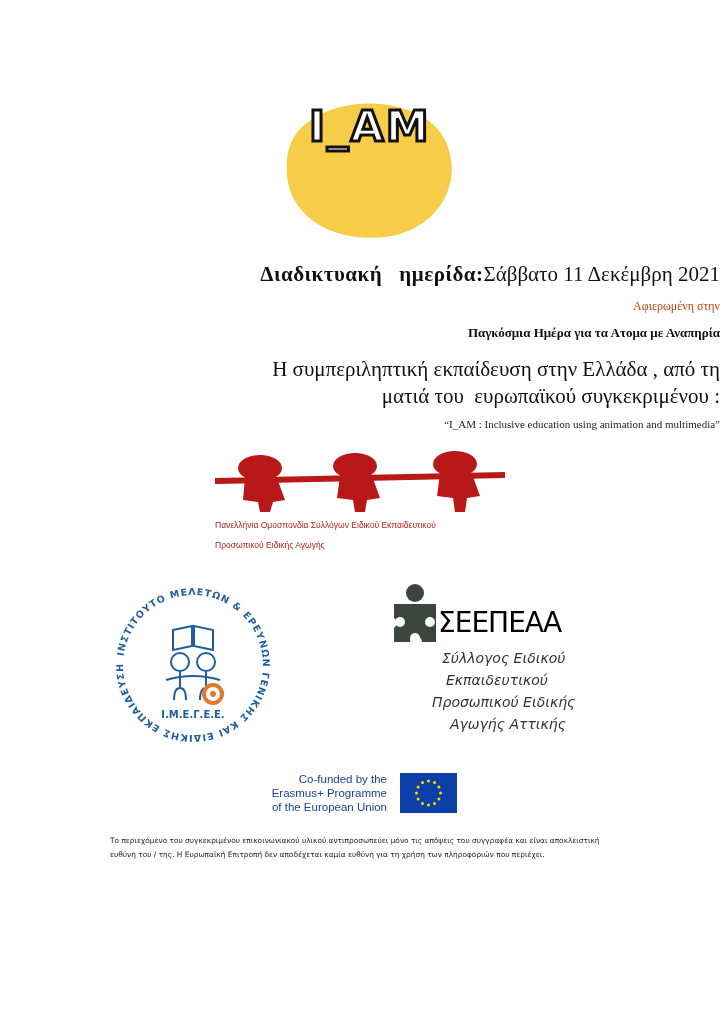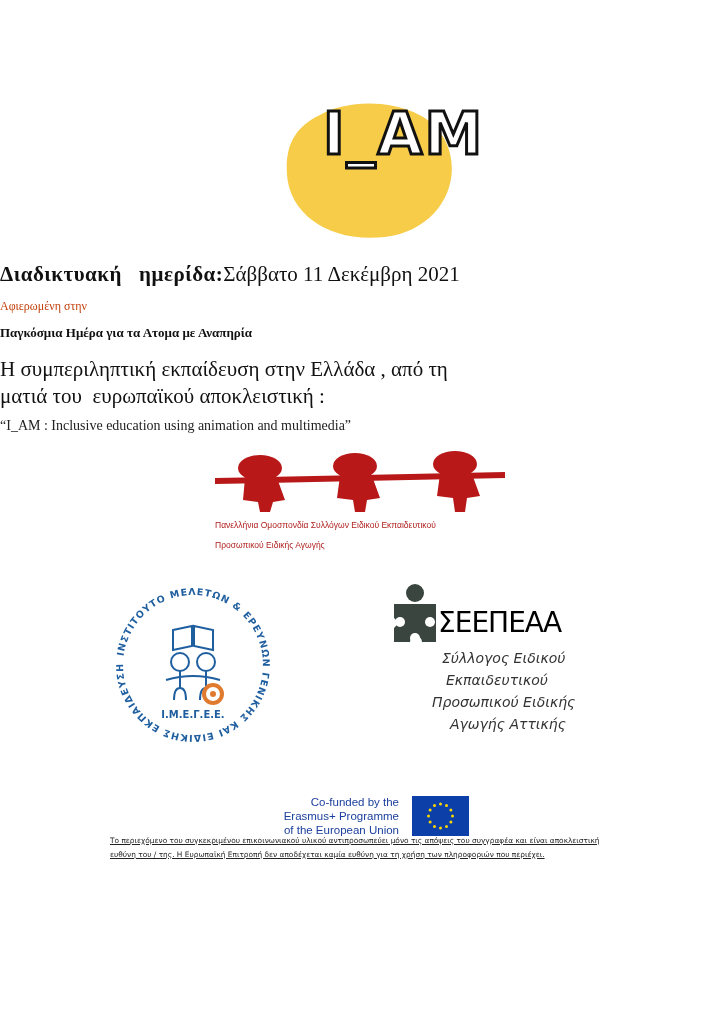--- a/index.html
+++ b/index.html
@@ -1,72 +1,72 @@
 <!DOCTYPE html>
 <html><head>
 <meta charset="utf-8">
 <style>
   html, body { margin: 0; padding: 0; background: #ffffff; }
   body { width: 720px; height: 1018px; position: relative; overflow: hidden; font-family: "Liberation Serif", serif; color: #111; }
   .abs { position: absolute; }
-  .center { text-align: left; left: 0; right: 0; }
+  .center { text-align: right; left: 0; right: 0; }
 
   
   #logo { left: 275px; top: 95px; width: 195px; height: 145px; }
-  #logo-text { position:absolute; left: 48px; top: 10px; font-family: "DejaVu Sans", sans-serif; font-weight: 700; font-size: 58px; letter-spacing: 2px; color: #fff;
+  #logo-text { position:absolute; left: 34px; top: 10px; font-family: "DejaVu Sans", sans-serif; font-weight: 700; font-size: 43px; letter-spacing: 2px; color: #fff;
     -webkit-text-stroke: 3px #111; line-height: 1; }
 
   #event-line { top: 262px; font-size: 21px; white-space: nowrap; }
   #event-line .b { font-weight: 700; letter-spacing: 0.5px; }
   #dedicated { top: 299px; font-size: 12px; color: #c2410c; }
   #world-day { top: 325px; font-size: 13px; font-weight: 700; }
   #headline { top: 356px; font-size: 21px; font-weight: 400; line-height: 27px; }
-  #subtitle { top: 418px; font-size: 14px; color: #222; }
+  #subtitle { top: 418px; font-size: 11px; color: #222; }
 
   
   #fed-logo { left: 215px; top: 450px; width: 290px; height: 110px; }
   #fed-line1, #fed-line2 { font-family: "Liberation Sans", sans-serif; font-size: 8.5px; color: #b02020; position: absolute; left: 0; right: 0; text-align: left; }
   #fed-line1 { top: 70px; }
   #fed-line2 { top: 90px; }
 
   
   #imegee { left: 108px; top: 580px; width: 170px; height: 170px; }
 
   
   #seepeaa { left: 390px; top: 582px; width: 215px; height: 170px; }
   #seepeaa-name { position: absolute; left: 48px; top: 24px; font-family: "DejaVu Sans", sans-serif; font-size: 28px; color: #000000; letter-spacing: -1px; }
   .seep-sub { position: absolute; font-family: "DejaVu Sans", sans-serif; font-style: italic; font-size: 14px; color: #333; white-space: nowrap; }
 
   
-  #erasmus { left: 274px; top: 770px; width: 200px; height: 50px; margin-top: 23px; }
+  #erasmus { left: 262px; top: 770px; width: 200px; height: 50px; }
   #erasmus-text { position: absolute; right: 75px; top: 2px; text-align: right; font-family: "Liberation Sans", sans-serif; font-size: 11.5px; line-height: 14px; color: #1a3f9c; }
   #eu-flag { position: absolute; left: 138px; top: 3px; width: 57px; height: 40px; background: #0d3fa8; }
 
-  #disclaimer { left: 110px; top: 834px; width: 500px; font-family: "DejaVu Sans", sans-serif; font-size: 7.4px; line-height: 14px; color: #222; text-decoration: underline; }
+  #disclaimer { left: 110px; top: 834px; width: 500px; font-family: "DejaVu Sans", sans-serif; font-size: 7.4px; line-height: 14px; color: #222; }
 </style>
 </head>
 <body>
 
 <div id="logo" class="abs">
   <svg width="195" height="145" viewBox="0 0 195 145" style="position:absolute;left:0;top:0">
     <path d="M45 20 C 80 0, 150 5, 170 45 C 190 85, 165 135, 110 142 C 55 148, 15 120, 12 80 C 10 50, 20 32, 45 20 Z" fill="#f7cc48"></path>
   </svg>
   <div id="logo-text">I_AM</div>
 </div>
 
 <div id="event-line" class="abs center">
   <span class="b" style="white-space:pre">Διαδικτυακή   ημερίδα:</span><span>Σάββατο 11 Δεκέμβρη 2021</span>
 </div>
 
 <div id="dedicated" class="abs center">Αφιερωμένη στην</div>
 <div id="world-day" class="abs center">Παγκόσμια Ημέρα για τα Ατομα με Αναπηρία</div>
 
 <div id="headline" class="abs center">
   <div>Η συμπεριληπτική εκπαίδευση στην Ελλάδα , από τη</div>
-  <div style="white-space:pre">ματιά του  ευρωπαϊκού αποκλειστική :</div>
+  <div style="white-space:pre">ματιά του  ευρωπαϊκού συγκεκριμένου :</div>
 </div>
 
 <div id="subtitle" class="abs center">“I_AM : Inclusive education using animation and multimedia”</div>
 
 <div id="fed-logo" class="abs">
   <svg width="290" height="65" viewBox="0 0 290 65" style="position:absolute;left:0;top:0">
     <g fill="#b81818">
 
       <path d="M0 28 L290 22 L290 28 L0 34 Z"></path>
 

